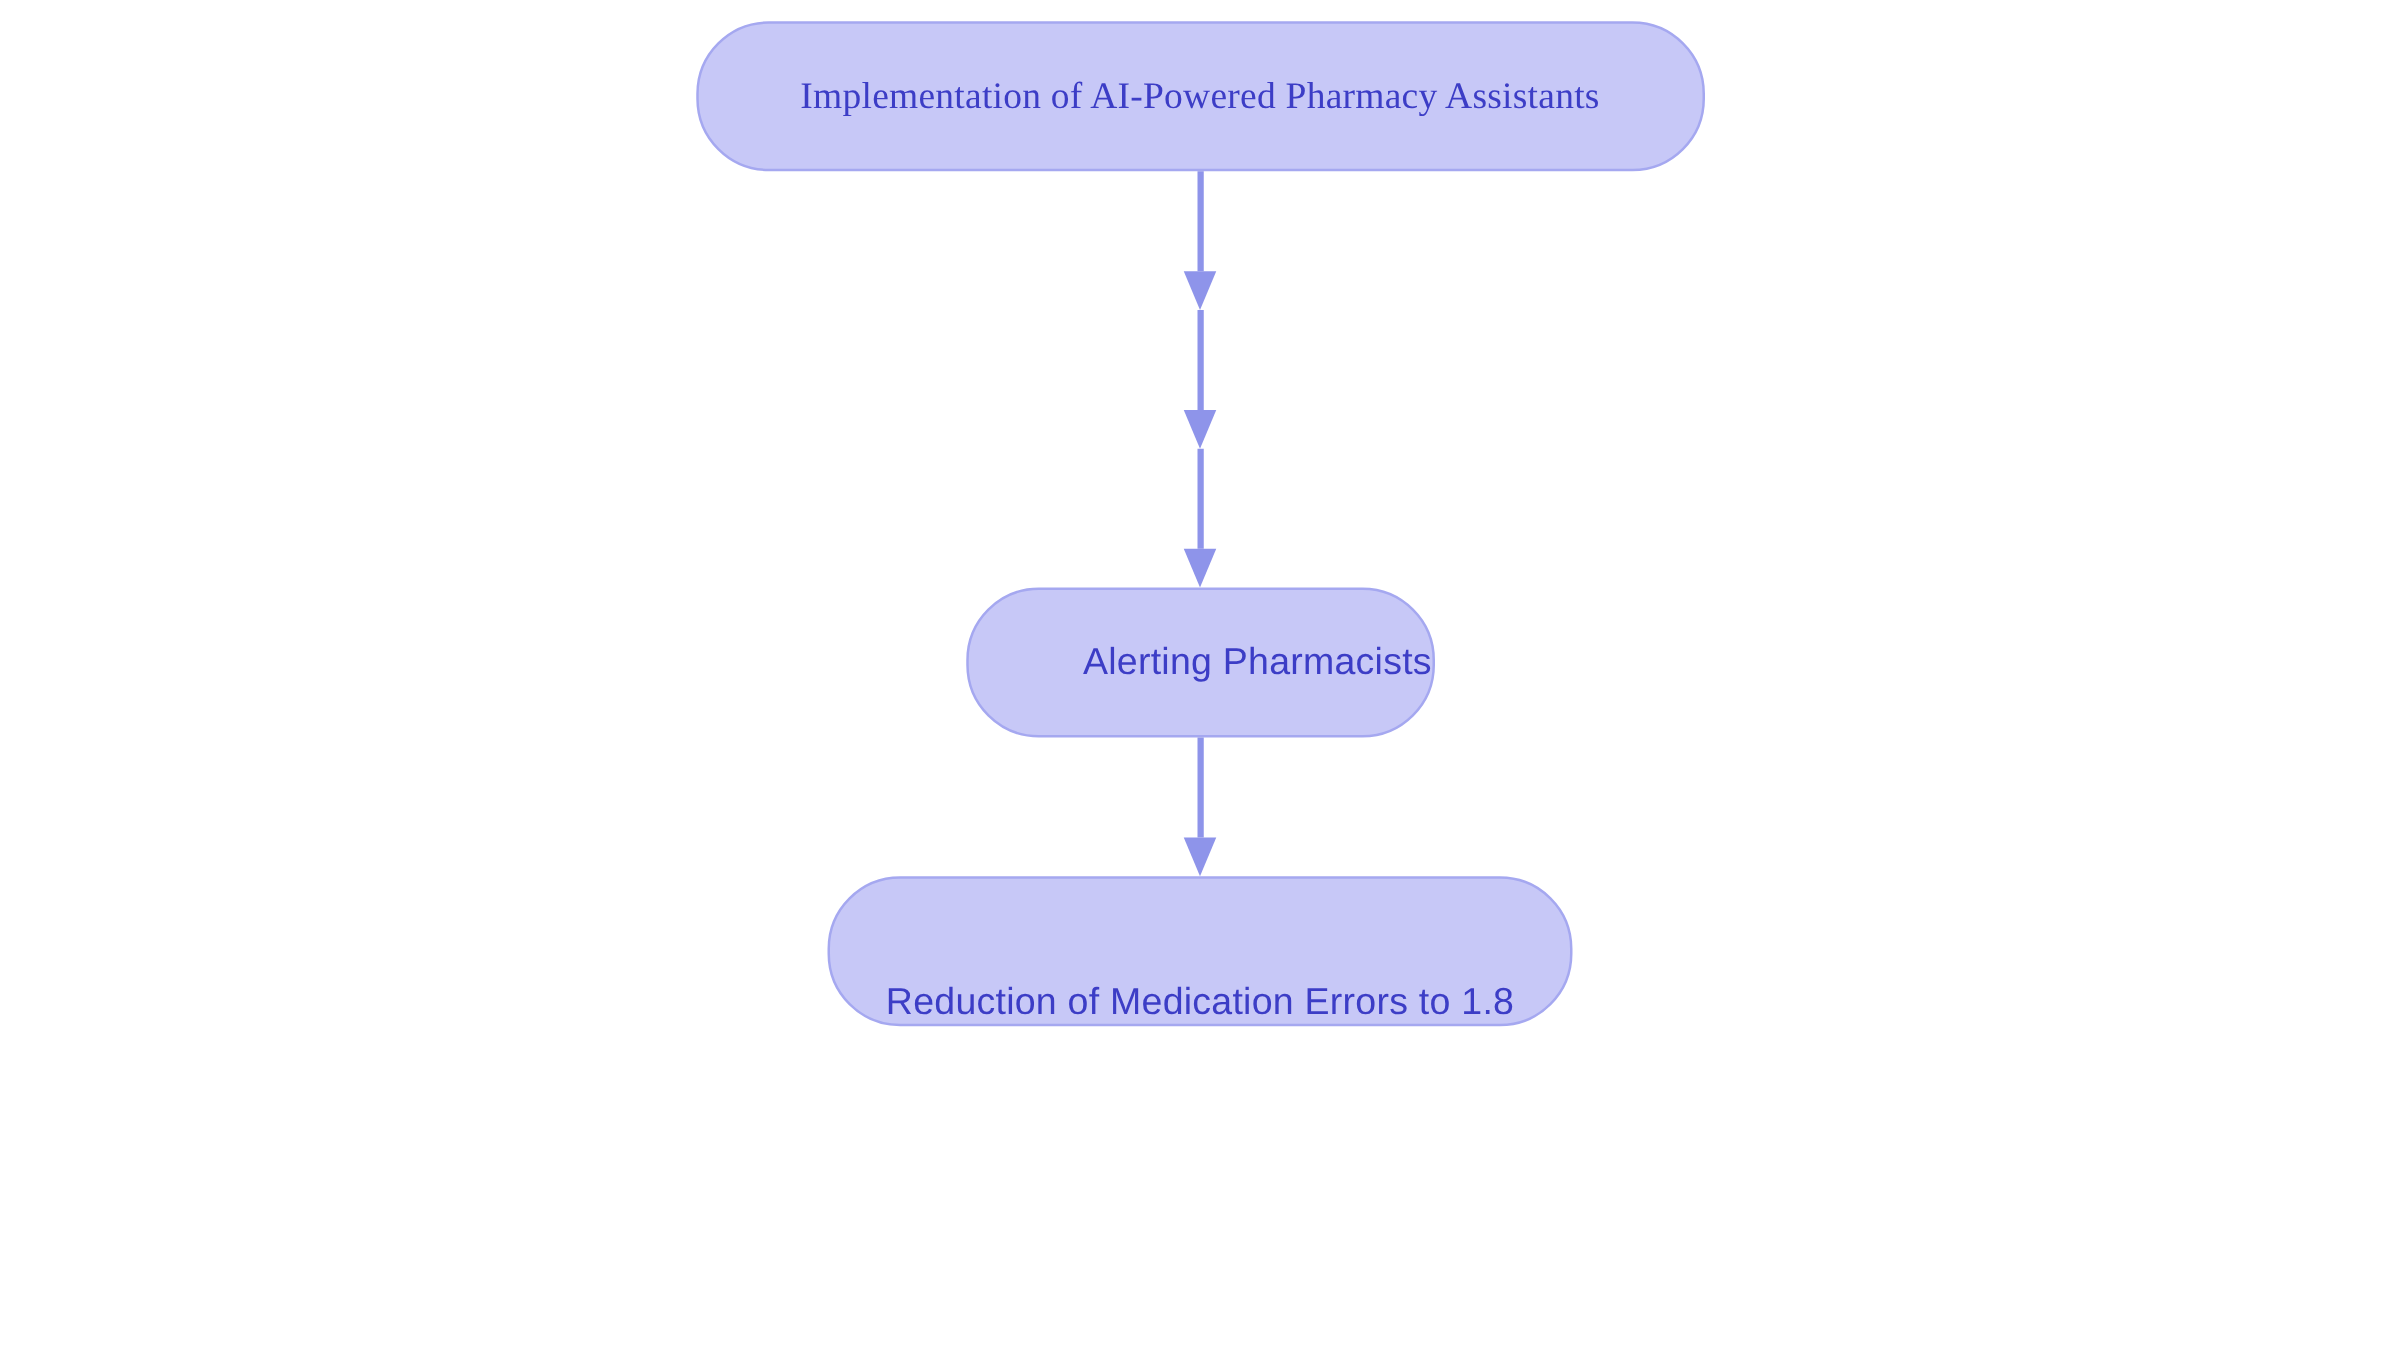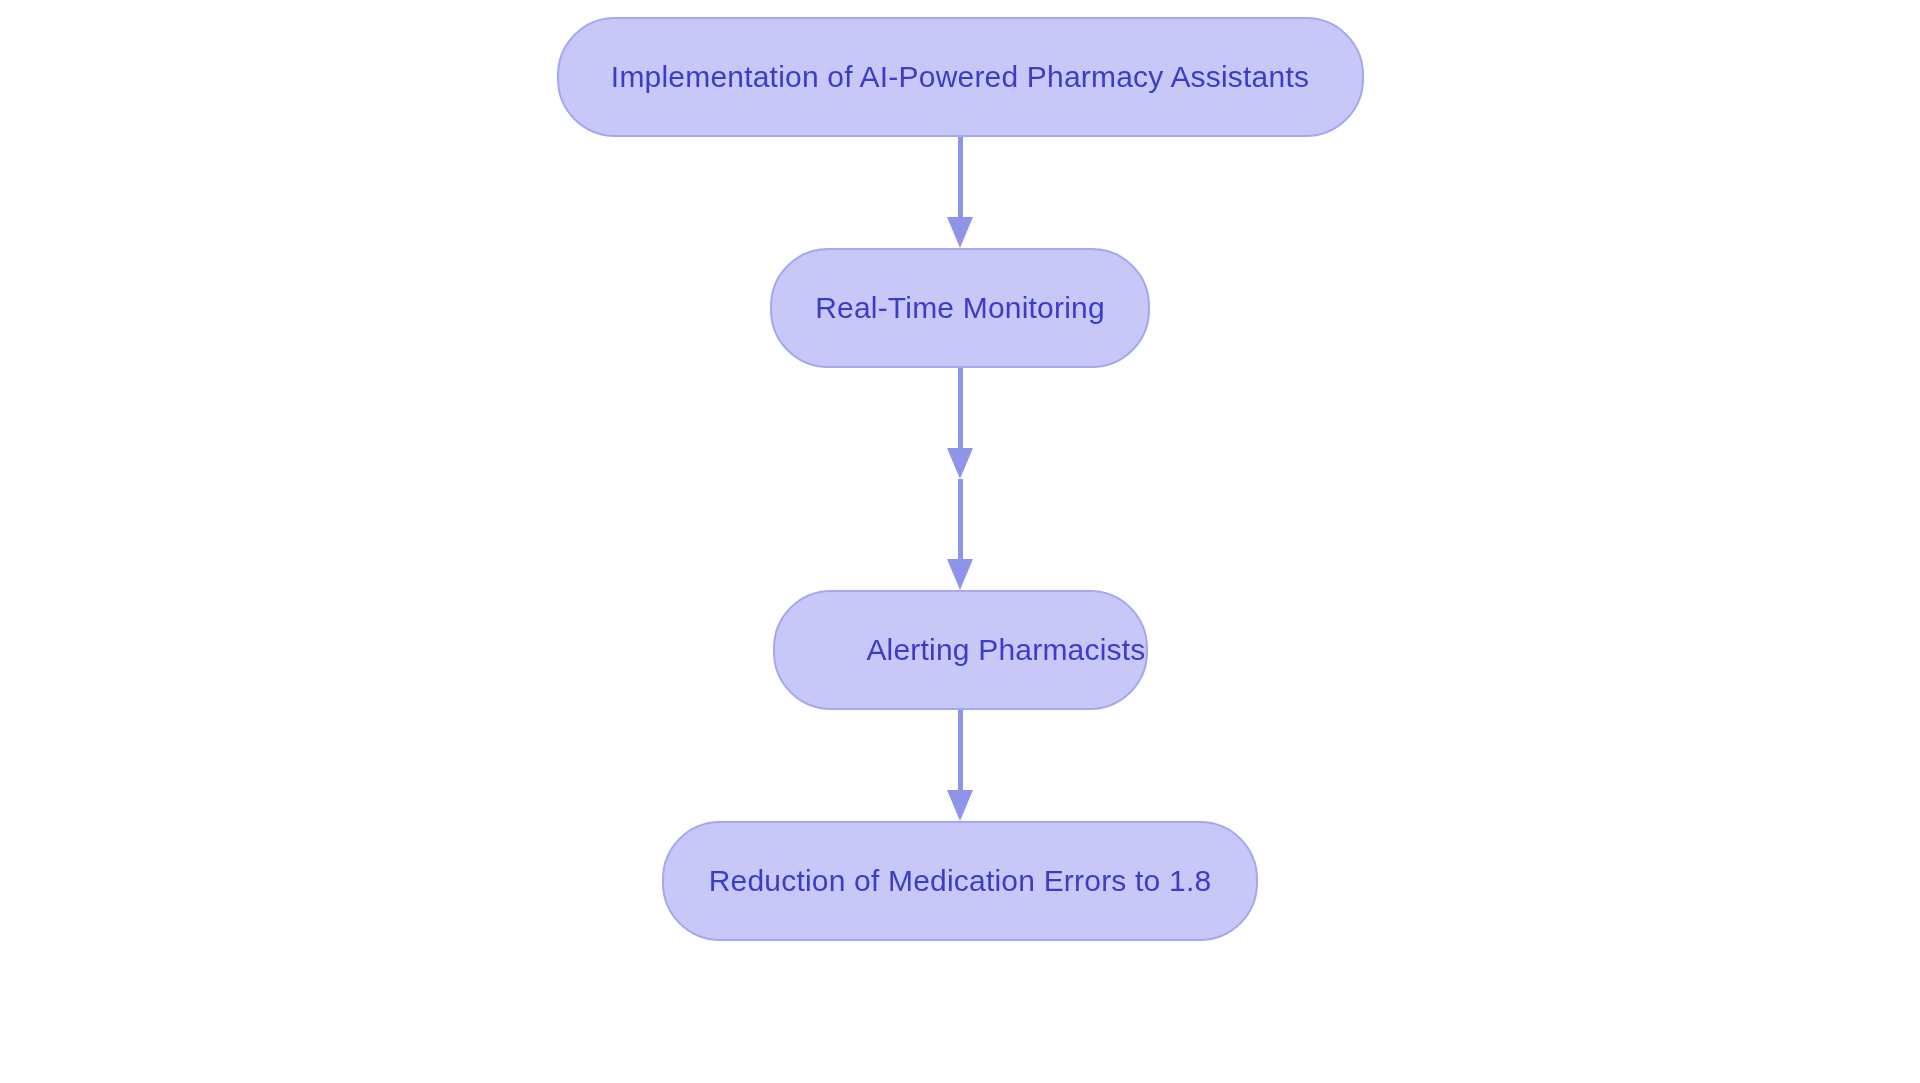--- a/index.html
+++ b/index.html
@@ -24,25 +24,25 @@
     border:2px solid var(--node-border);
     border-radius:58px;
     flex:0 0 auto;
   }
   .node-label{
     font-size:30px;
     color:var(--node-text);
     white-space:nowrap;
     letter-spacing:0.2px;
   }
-  .node-1{width:807px;}
+  .node-1{width:807px;font-family:Liberation Serif, serif;}
   .node-2{width:380px;}
   .node-3{width:298px;}
   .node-4{width:375px;justify-content:flex-end;}
-  .node-5{width:596px;}
+  .node-5{width:596px;align-items:flex-end;}
   .arrow{
     height:111px;width:28px;
     display:flex;flex-direction:column;align-items:center;
     flex:0 0 auto;
   }
   .arrow-shaft{
     width:5px;height:80px;
     background:var(--arrow);
   }
   .arrow-head{
@@ -59,23 +59,20 @@
 
   <div class="node node-1">
     <span class="node-label">Implementation of AI-Powered Pharmacy Assistants</span>
   </div>
 
   <div class="arrow">
     <div class="arrow-shaft"></div>
     <div class="arrow-head"></div>
   </div>
 
-  <div class="node node-2">
-    <span class="node-label">Real-Time Monitoring</span>
-  </div>
 
   <div class="arrow">
     <div class="arrow-shaft"></div>
     <div class="arrow-head"></div>
   </div>
 
 
   <div class="arrow">
     <div class="arrow-shaft"></div>
     <div class="arrow-head"></div>

